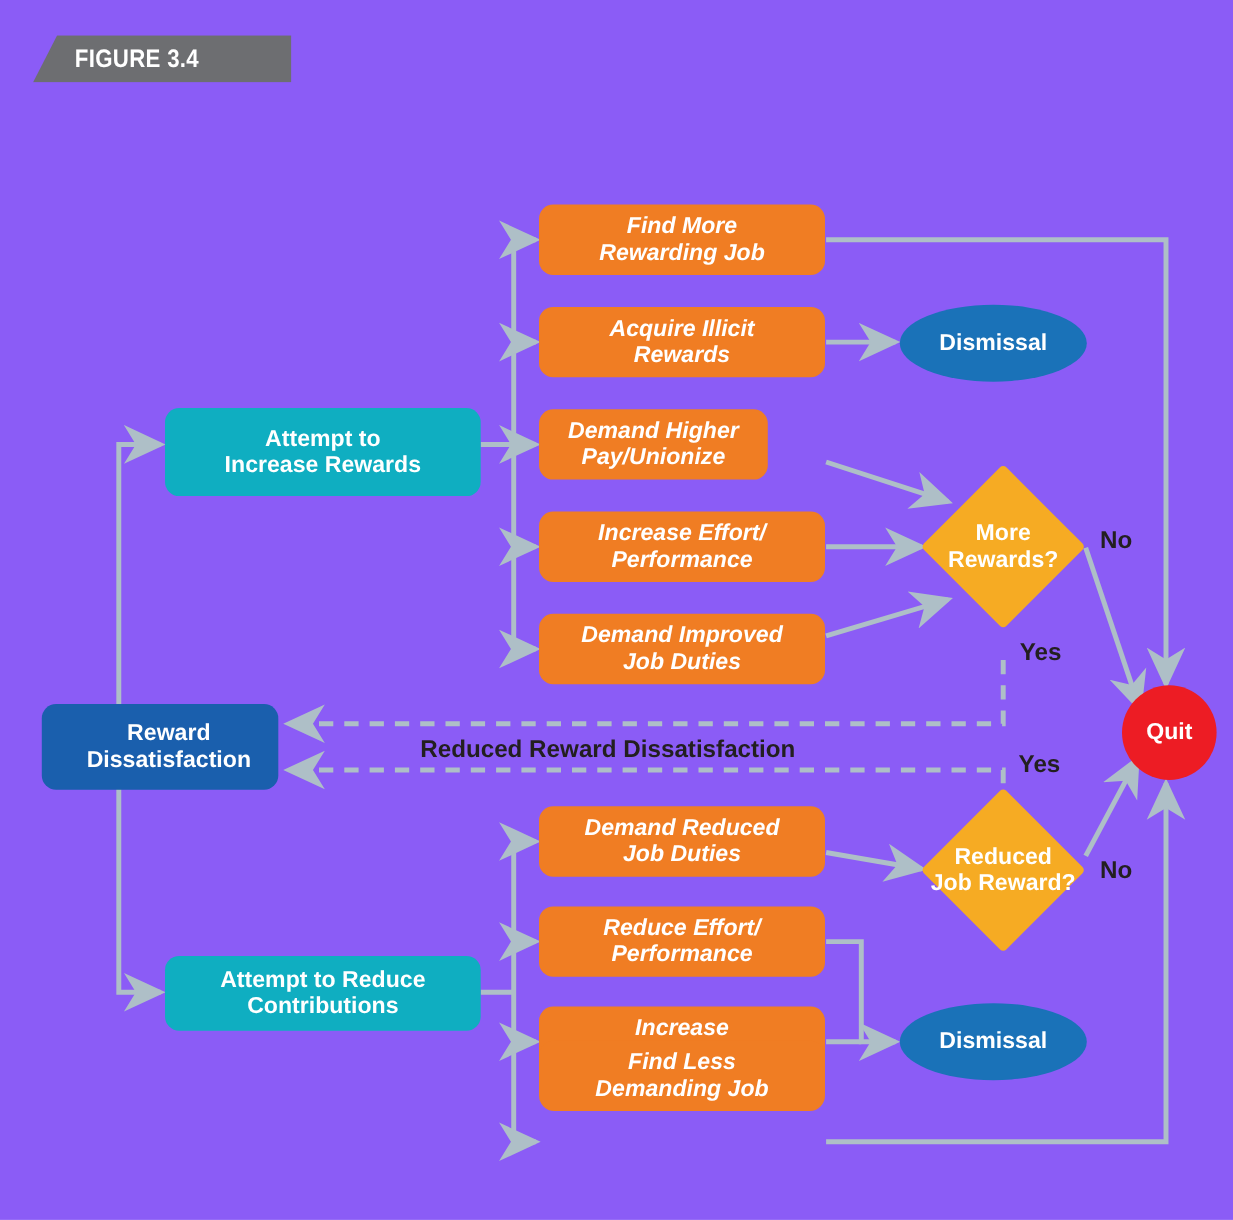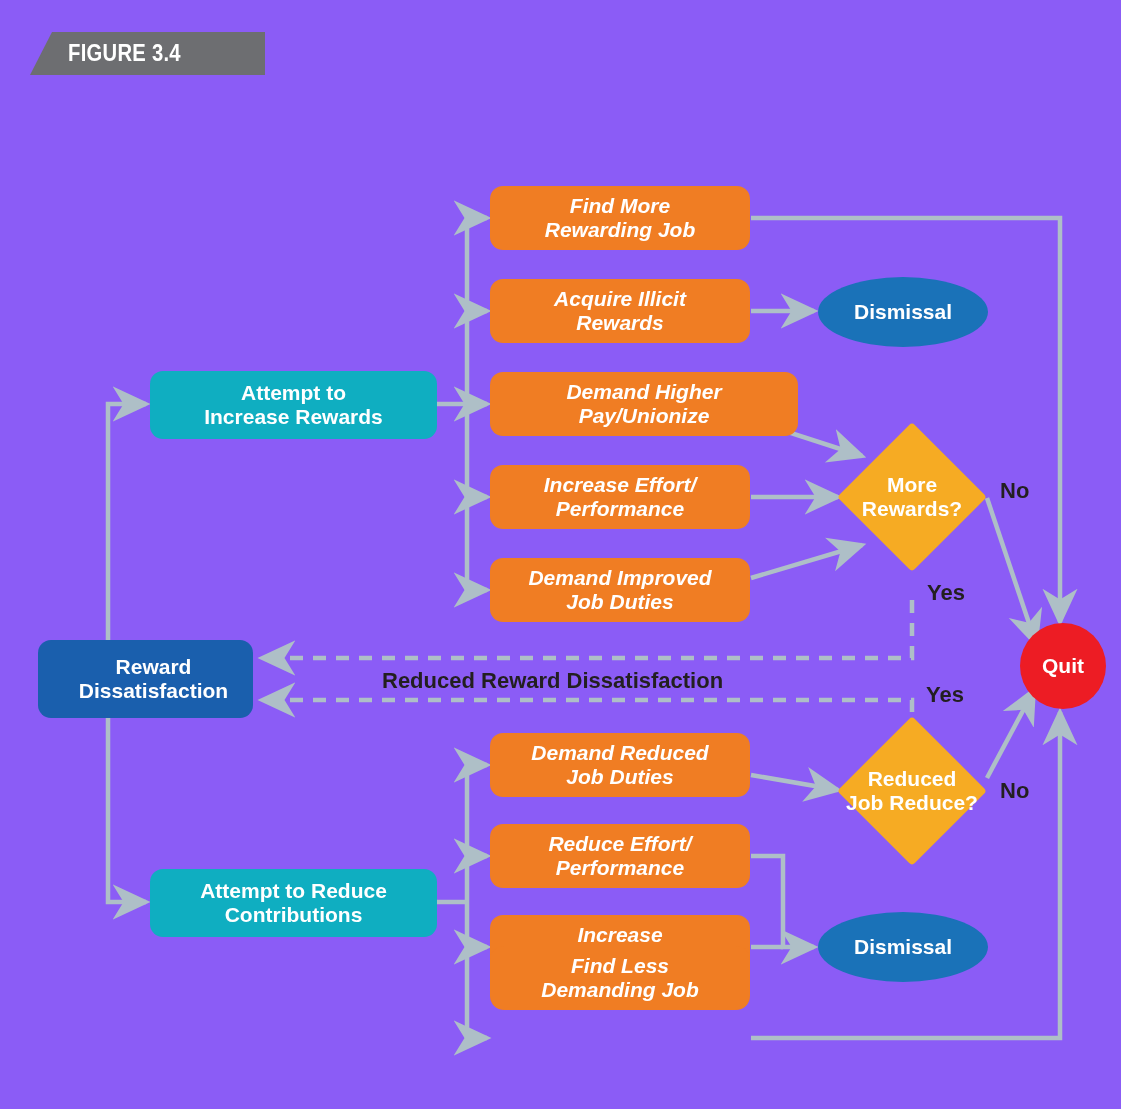--- a/index.html
+++ b/index.html
@@ -116,21 +116,21 @@
       </g>
     </svg>
 
     <div class="node rounded n-blue-rect" style="left:38px;top:640px;width:215px;height:78px;padding-left:16px;">
       <div>
         <div>Reward</div>
         <div>Dissatisfaction</div>
       </div>
     </div>
 
-    <div class="node rounded n-teal" style="left:150px;top:371px;width:287px;height:68px;">
+    <div class="node rounded n-teal" style="left:150px;top:371px;width:287px;height:80px;">
       <div>
         <div>Attempt to</div>
         <div>Increase Rewards</div>
       </div>
     </div>
 
     <div class="node rounded n-teal" style="left:150px;top:869px;width:287px;height:68px;">
       <div>
         <div>Attempt to Reduce</div>
         <div>Contributions</div>
@@ -142,21 +142,21 @@
         <div>Find More</div>
         <div>Rewarding Job</div>
       </div>
     </div>
     <div class="node rounded n-orange" style="left:490px;top:279px;width:260px;height:64px;">
       <div>
         <div>Acquire Illicit</div>
         <div>Rewards</div>
       </div>
     </div>
-    <div class="node rounded n-orange" style="left:490px;top:372px;width:308px;height:64px;">
+    <div class="node rounded n-orange" style="left:490px;top:372px;width:208px;height:64px;">
       <div>
         <div>Demand Higher</div>
         <div>Pay/Unionize</div>
       </div>
     </div>
     <div class="node rounded n-orange" style="left:490px;top:465px;width:260px;height:64px;">
       <div>
         <div>Increase Effort/</div>
         <div>Performance</div>
       </div>
@@ -205,21 +205,21 @@
       <div>
         <div>More</div>
         <div>Rewards?</div>
       </div>
     </div>
 
     <div class="diamond-shape" style="left:859px;top:738px;width:106px;height:106px;"></div>
     <div class="diamond-label" style="left:830px;top:756px;width:164px;height:70px;">
       <div>
         <div>Reduced</div>
-        <div>Job Reduce?</div>
+        <div>Job Reward?</div>
       </div>
     </div>
 
     <div class="node n-circle" style="left:1020px;top:623px;width:86px;height:86px;">
       <span>Quit</span>
     </div>
 
     <span class="edge-label" style="left:1000px;top:478px;">No</span>
     <span class="edge-label" style="left:927px;top:580px;">Yes</span>
     <span class="edge-label" style="left:926px;top:682px;">Yes</span>

